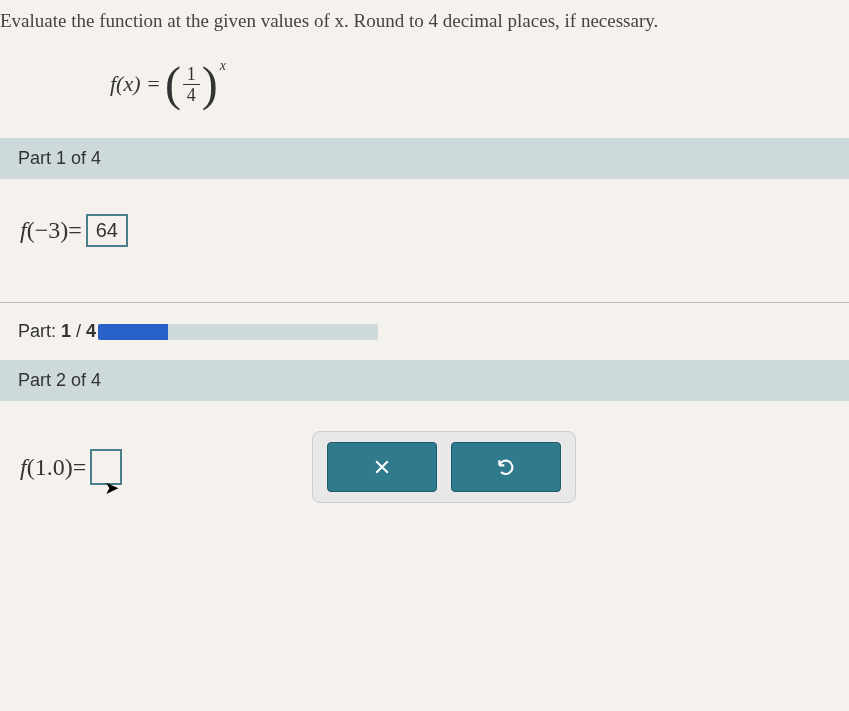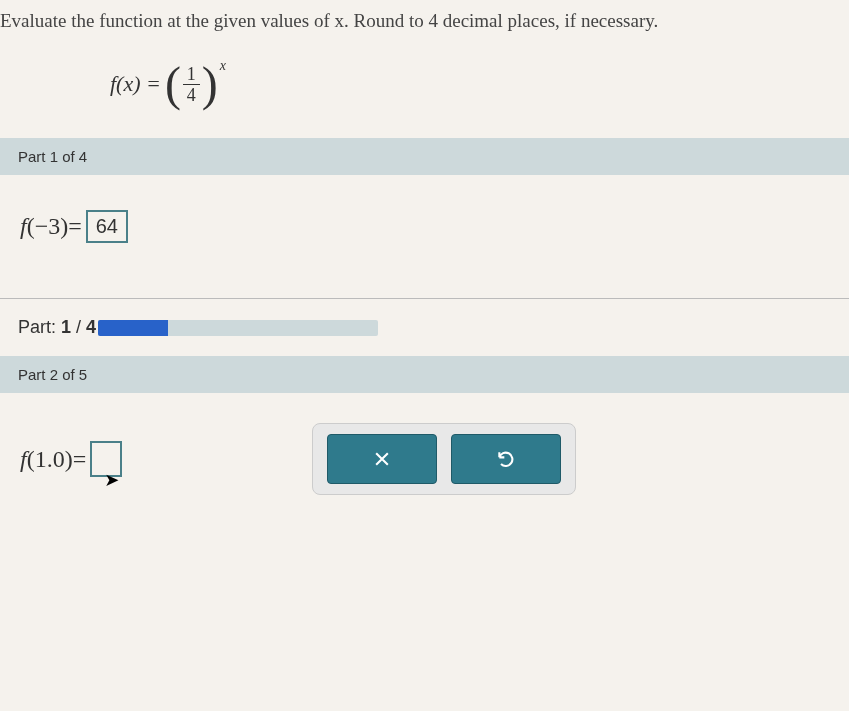--- a/index.html
+++ b/index.html
@@ -59,21 +59,21 @@
     .exponent {
       font-size: 14px;
       position: relative;
       top: -18px;
       margin-left: 2px;
       font-style: italic;
     }
     .section-header {
       background: #cdd9db;
       padding: 10px 18px;
-      font-size: 15px;
+      font-size: 18px;
       color: #333;
       margin: 0;
     }
     .part-content {
       padding: 35px 20px 55px 20px;
       font-family: 'Times New Roman', serif;
       font-size: 24px;
       font-style: italic;
       display: flex;
       align-items: center;
@@ -207,21 +207,21 @@
 
 <div class="progress-row">
   <div class="progress-label">
     <span>Part: </span><b>1</b><span> / </span><b>4</b>
   </div>
   <div class="progress-bar">
     <div class="progress-fill" style="width: 25%;"></div>
   </div>
 </div>
 
-<div class="section-header">Part 2 of 5</div>
+<div class="section-header">Part 2 of 4</div>
 
 <div class="part2-content">
   <div class="expr">
     <span>f</span>
     <span style="font-style:normal">(1.0)</span>
     <span style="font-style:normal"> = </span>
     <span class="input-box">
       <span class="cursor-pointer">➤</span>
     </span>
   </div>

